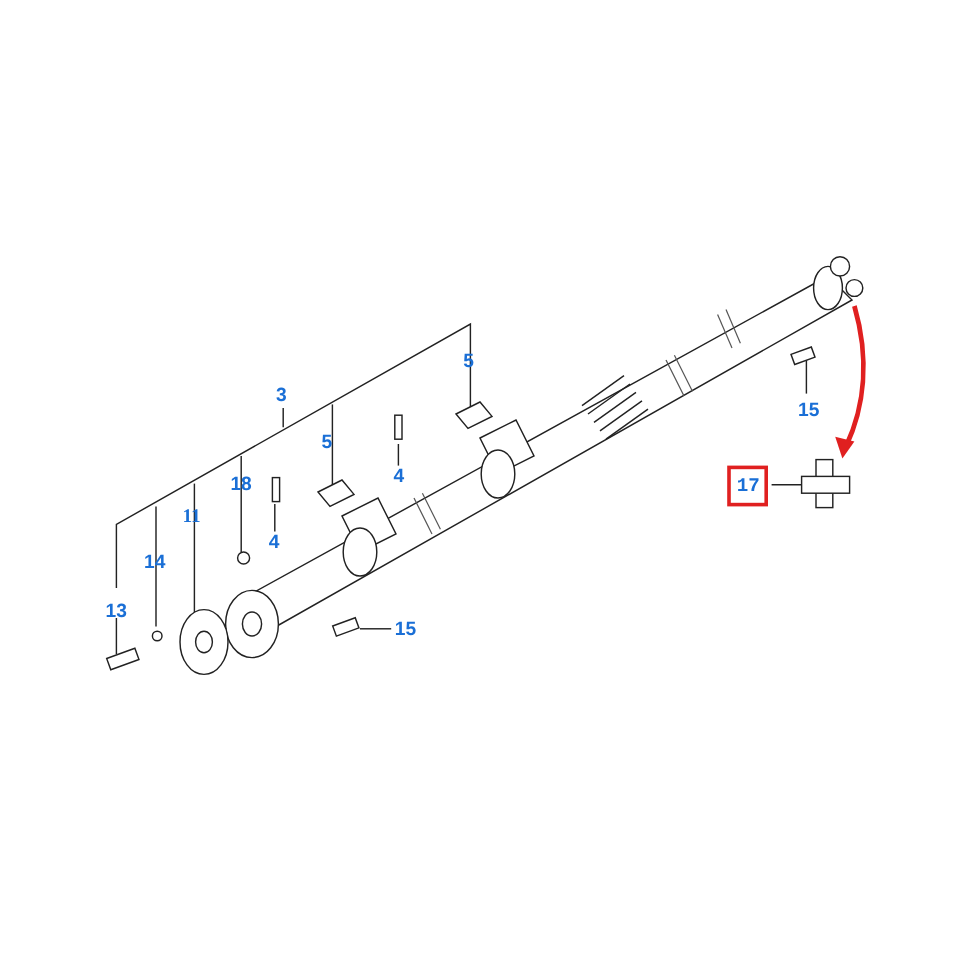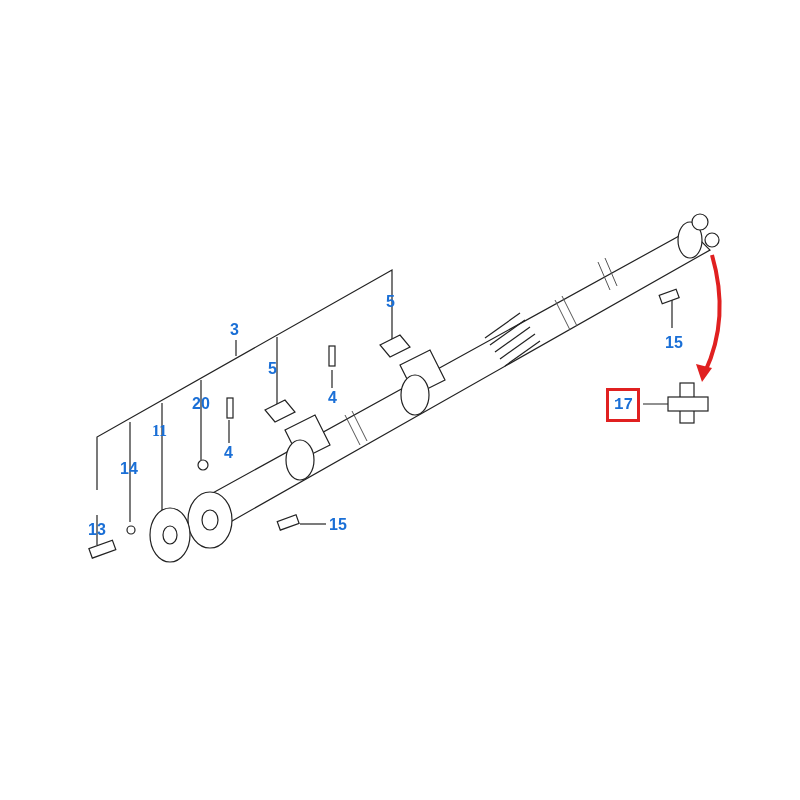--- a/index.html
+++ b/index.html
@@ -84,20 +84,20 @@
   <polygon points="696,364 712,368 702,382" fill="#e02020"></polygon>
 </svg>
 
 <div class="hl" style="left:606px;top:388px;width:34px;height:34px;"></div>
 
 <div class="lbl" style="left:230px;top:322px;">3</div>
 <div class="lbl" style="left:386px;top:294px;">5</div>
 <div class="lbl" style="left:268px;top:361px;">5</div>
 <div class="lbl" style="left:328px;top:390px;">4</div>
 <div class="lbl" style="left:224px;top:445px;">4</div>
-<div class="lbl" style="left:192px;top:396px;">20</div>
+<div class="lbl" style="left:192px;top:396px;">18</div>
 <div class="lbl" style="left:152px;top:423px;font-family:Liberation Serif, serif;">11</div>
 <div class="lbl" style="left:120px;top:461px;">14</div>
-<div class="lbl" style="left:88px;top:522px;">13</div>
+<div class="lbl" style="left:88px;top:502px;">13</div>
 <div class="lbl" style="left:329px;top:517px;">15</div>
 <div class="lbl" style="left:665px;top:335px;">15</div>
 <div class="lbl" style="left:614px;top:397px;font-family:Liberation Mono, monospace;">17</div>
 </div>
 
 </body></html>

